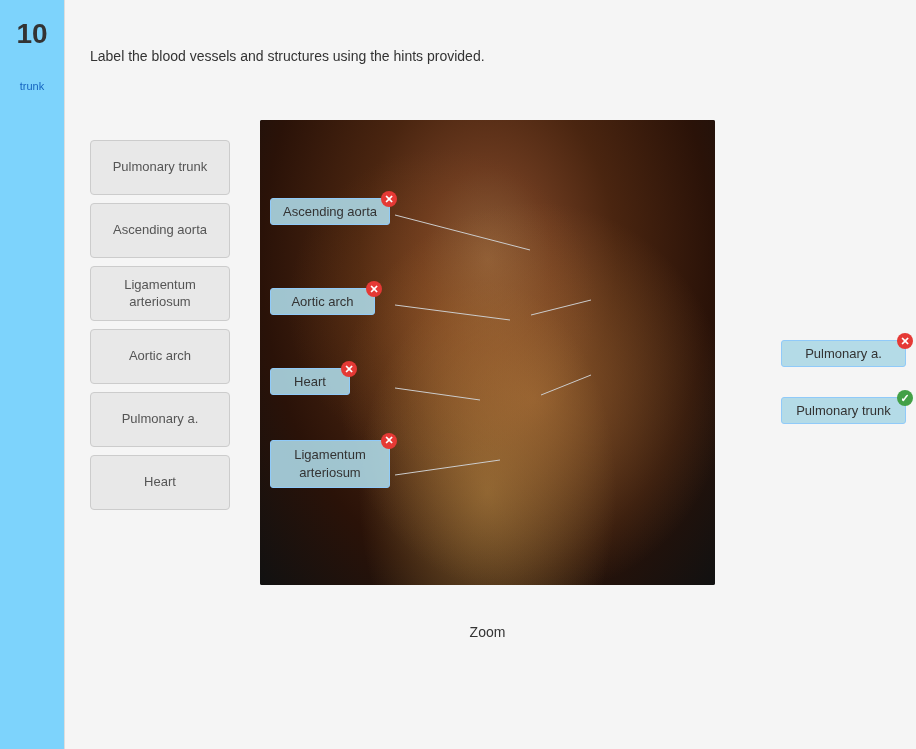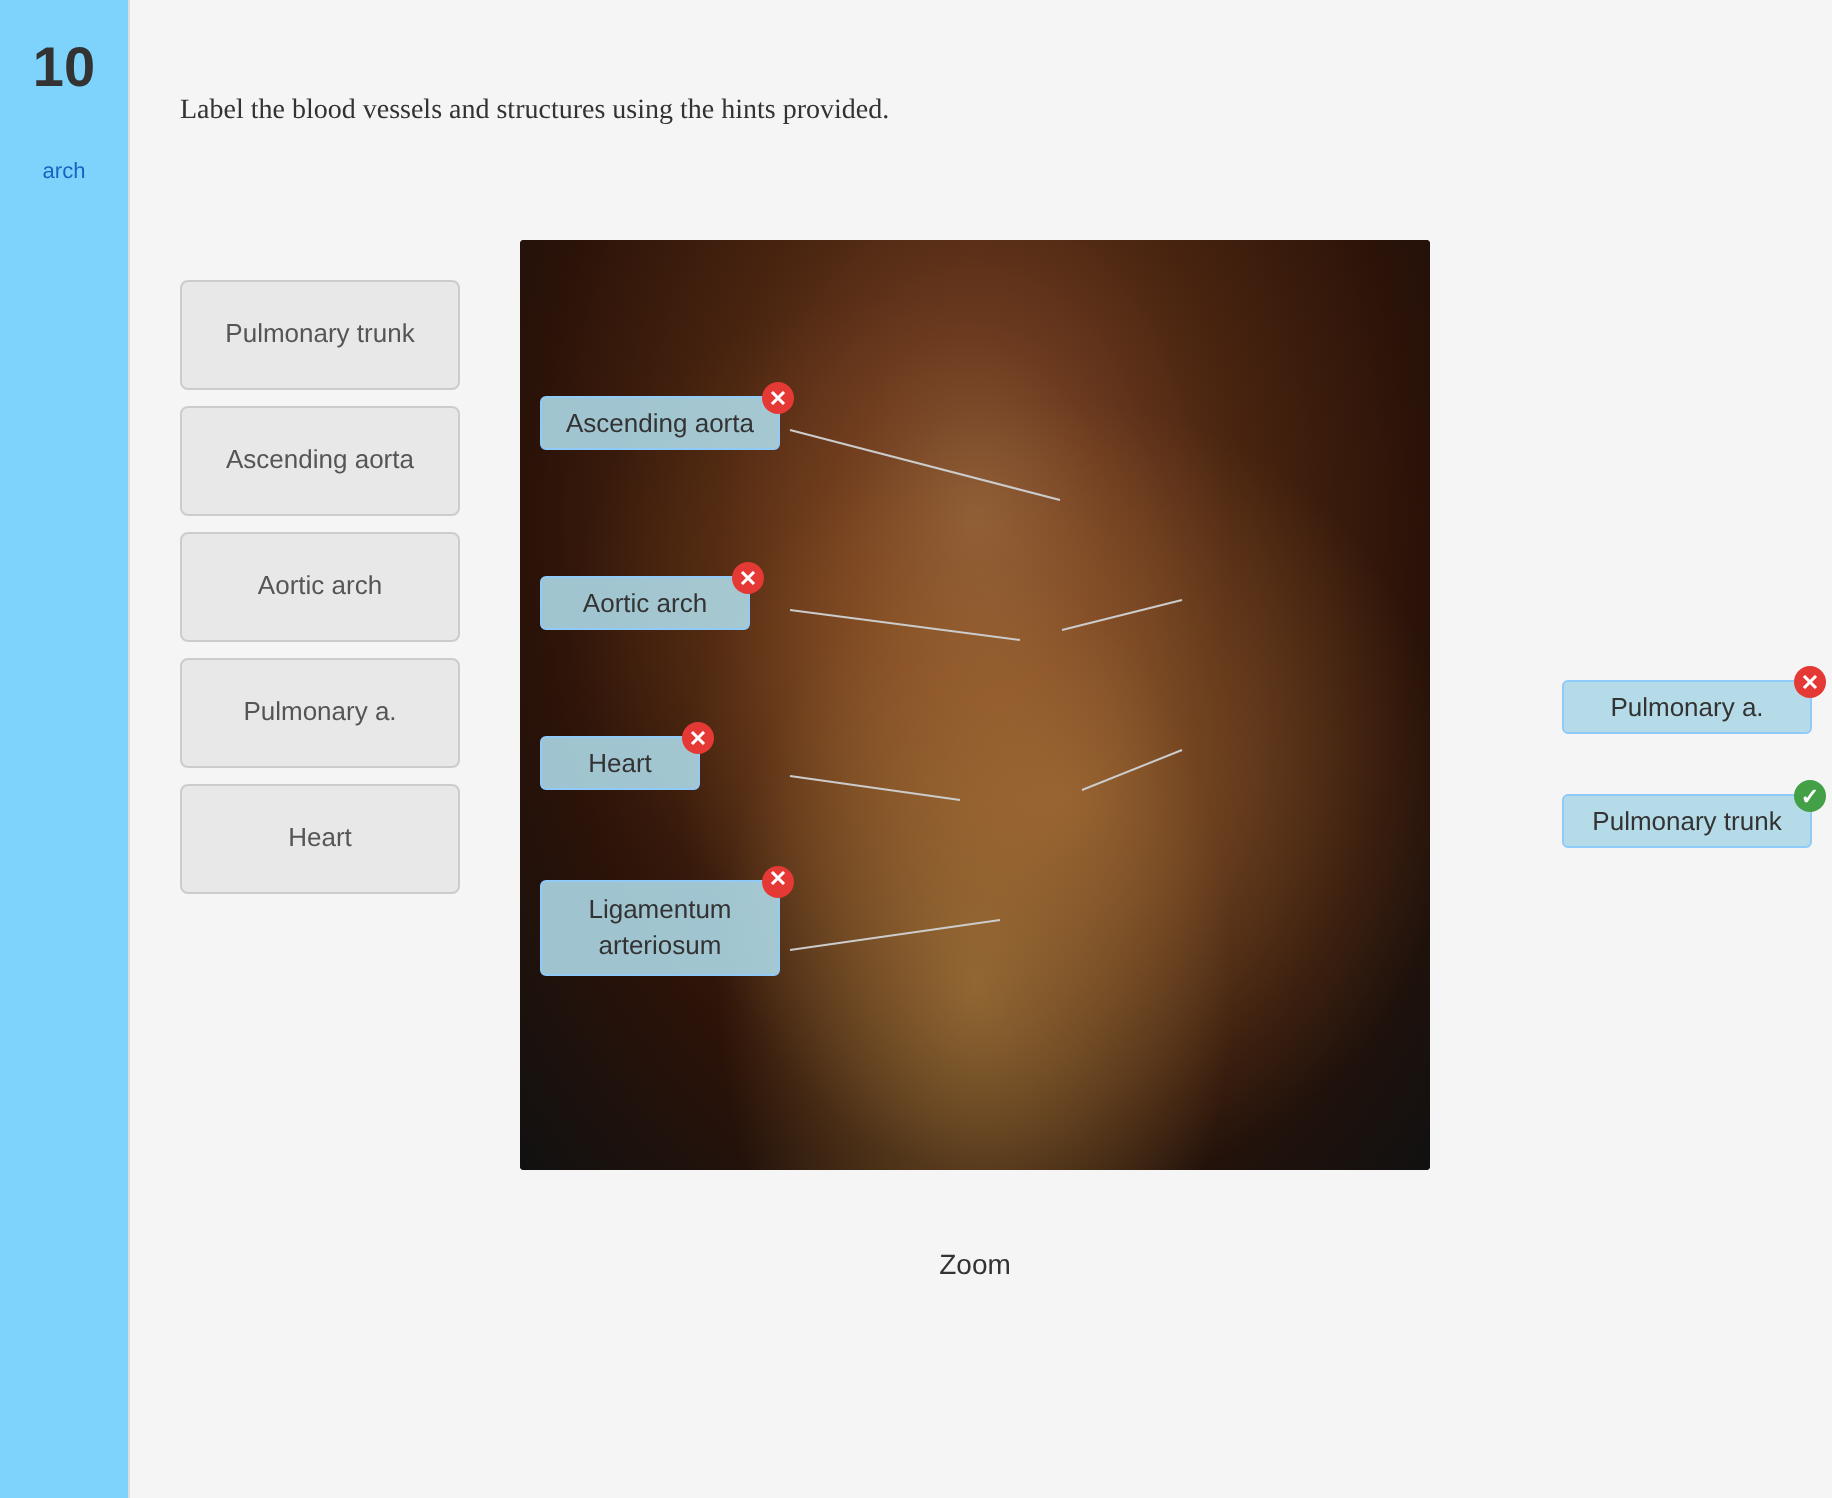--- a/index.html
+++ b/index.html
@@ -48,21 +48,20 @@
       right: 0;
       bottom: 0;
     }
 
     .instruction {
       position: absolute;
       top: 48px;
       left: 25px;
       font-size: 14px;
       color: #333;
-      font-family: Liberation Serif, serif;
     }
 
     
     .drag-items {
       position: absolute;
       left: 25px;
       top: 140px;
       display: flex;
       flex-direction: column;
       gap: 8px;
@@ -204,33 +203,36 @@
     line {
       stroke: #ccc;
       stroke-width: 1;
     }
   </style>
 </head>
 <body>
 
 <div class="sidebar">
   <span class="question-number">10</span>
-  <span class="hints-label">arch</span>
+  <span class="hints-label">trunk</span>
 </div>
 
 <div class="main-content">
 
   <div class="instruction">Label the blood vessels and structures using the hints provided.</div>
 
   <div class="drag-items">
     <div class="drag-item">
       <span>Pulmonary trunk</span>
     </div>
     <div class="drag-item">
       <span>Ascending aorta</span>
+    </div>
+    <div class="drag-item">
+      <span>Ligamentum arteriosum</span>
     </div>
     <div class="drag-item">
       <span>Aortic arch</span>
     </div>
     <div class="drag-item">
       <span>Pulmonary a.</span>
     </div>
     <div class="drag-item">
       <span>Heart</span>
     </div>

